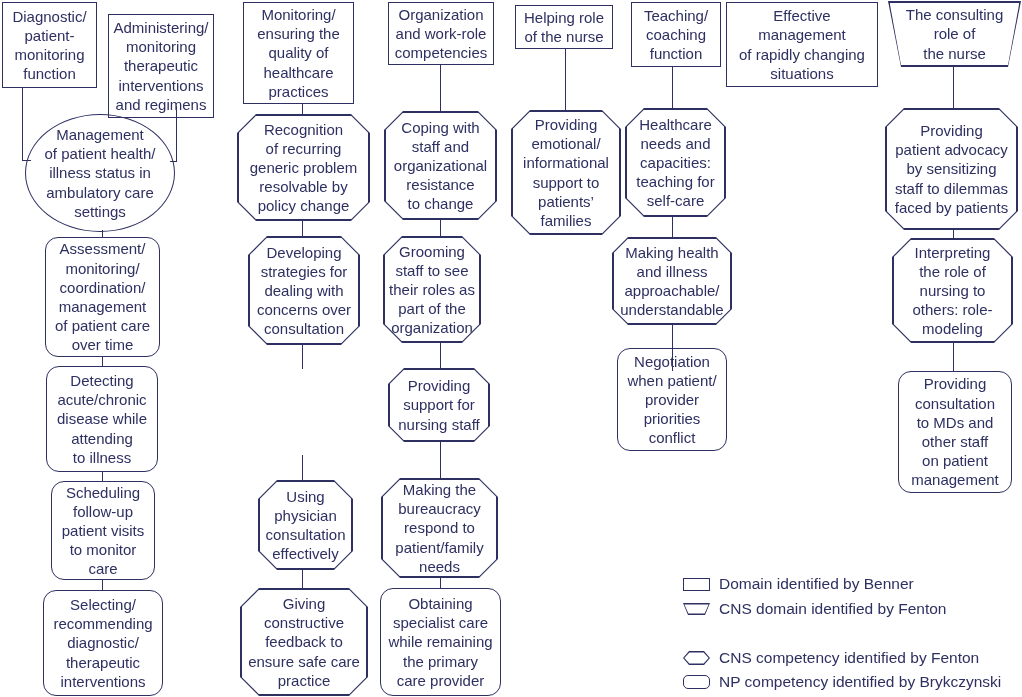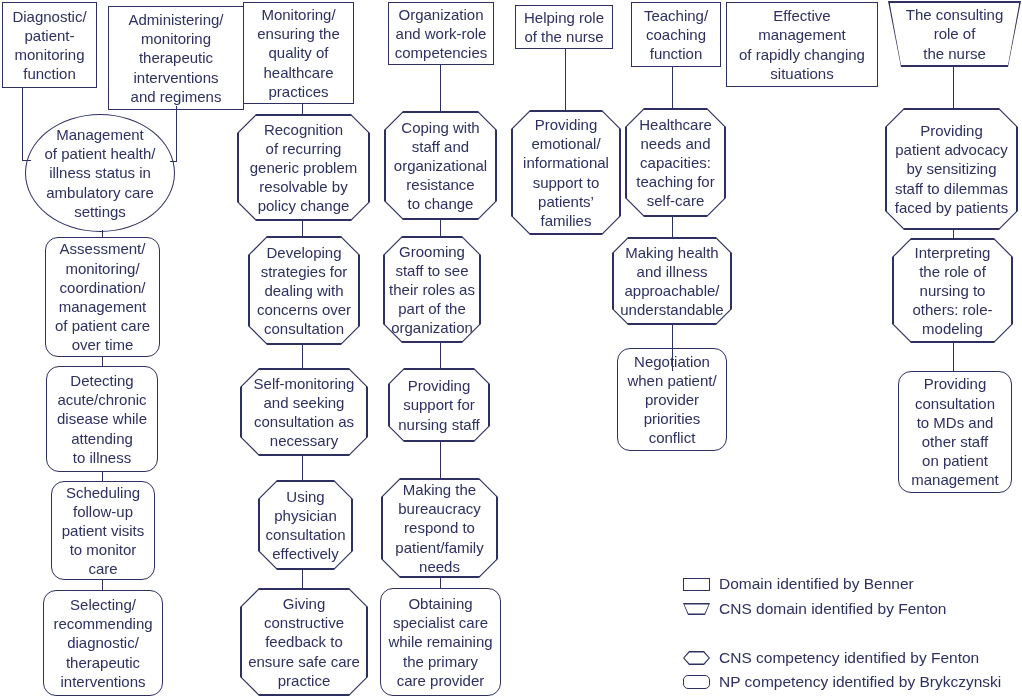--- a/index.html
+++ b/index.html
@@ -55,21 +55,21 @@
 
 <div id="stage">
 
   <div class="node rect" style="left:2px;top:2px;width:95px;height:86px">
     <span>Diagnostic/
 patient-
 monitoring
 function</span>
     </div>
 
-  <div class="node rect" style="left:108px;top:6px;width:136px;height:104px">
+  <div class="node rect" style="left:108px;top:14px;width:106px;height:104px">
     <span>Administering/
 monitoring
 therapeutic
 interventions
 and regimens</span>
     </div>
 
   <div class="node rect" style="left:243px;top:2px;width:111px;height:102px">
     <span>Monitoring/
 ensuring the
@@ -157,28 +157,20 @@
 policy change</span>
       </div>
     </div>
   <div class="node clipshape oct" style="left:248px;top:236px;width:112px;height:109px">
     <div class="inner">
         <span>Developing
 strategies for
 dealing with
 concerns over
 consultation</span>
-      </div>
-    </div>
-  <div class="node clipshape oct" style="left:240px;top:368px;width:128px;height:88px">
-    <div class="inner">
-        <span>Self-monitoring
-and seeking
-consultation as
-necessary</span>
       </div>
     </div>
   <div class="node clipshape oct" style="left:258px;top:480px;width:95px;height:90px">
     <div class="inner">
         <span>Using
 physician
 consultation
 effectively</span>
       </div>
     </div>

